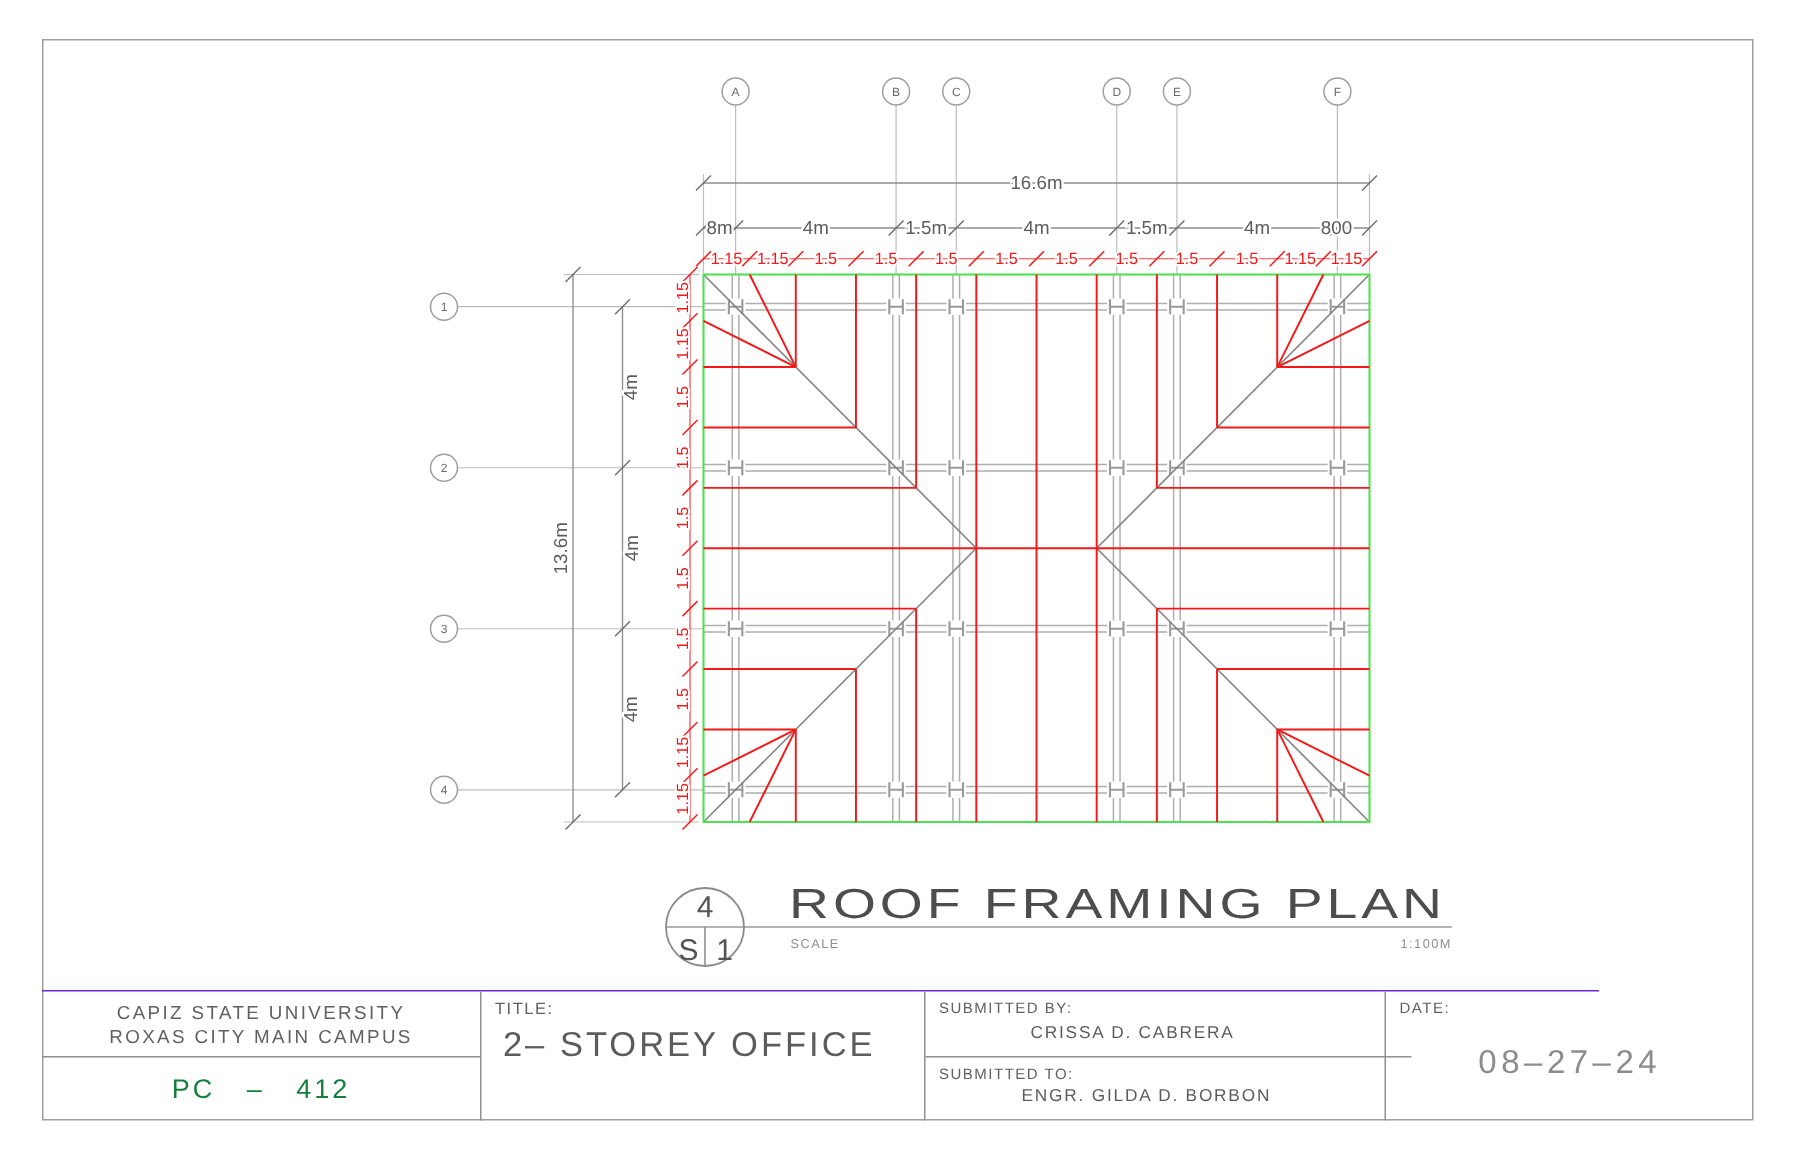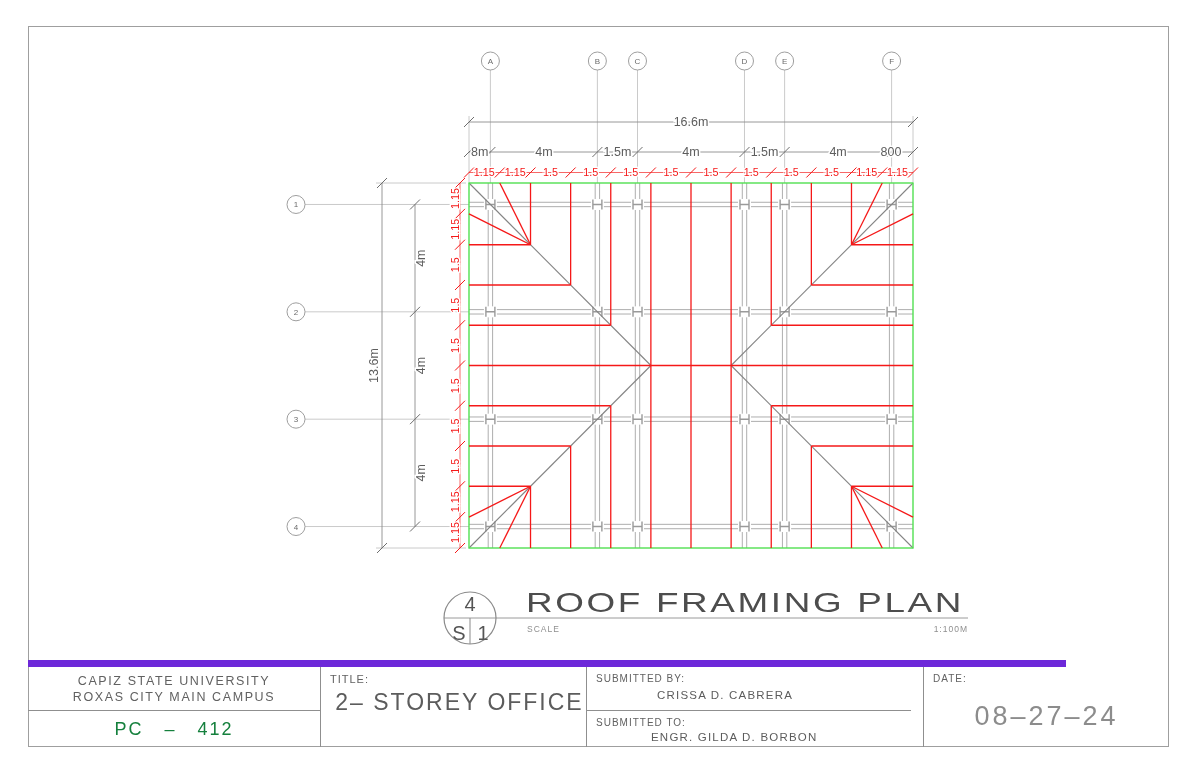--- a/index.html
+++ b/index.html
@@ -9,33 +9,33 @@
         border:1px solid #9f9f9f;box-sizing:border-box;}
   svg{position:absolute;left:0;top:0;}
   svg text{font-family:"Liberation Sans",sans-serif;}
   .dimtext{font-size:12.5px;fill:#5d5d5d;paint-order:stroke;stroke:#ffffff;stroke-width:3px;}
   .redtext{font-size:10.8px;fill:#f51818;paint-order:stroke;stroke:#ffffff;stroke-width:2.6px;}
   .bubtext{font-size:8px;fill:#6a6a6a;}
   .titletext{font-size:28px;fill:#4d4d4d;letter-spacing:2px;}
   .scaletext{font-size:8.5px;fill:#8f8f8f;letter-spacing:1px;}
   .marktext{font-size:20px;fill:#555;}
   #title-block{position:absolute;left:28px;top:660px;width:1038px;height:87px;
-        border-top:7px solid #6d28d9;box-sizing:border-box;}
+        border-top:1px solid #6d28d9;box-sizing:border-box;}
   .tb-cell{position:absolute;top:0;height:100%;box-sizing:border-box;}
   .vline{border-left:1px solid #8f8f8f;}
   .split-top{position:absolute;left:0;right:0;top:0;height:44px;border-bottom:1px solid #8f8f8f;box-sizing:border-box;
         display:flex;flex-direction:column;justify-content:center;align-items:center;}
   .split-bot{position:absolute;left:0;right:0;top:44px;bottom:0;display:flex;justify-content:center;align-items:center;}
   .org-line{font-size:12.5px;letter-spacing:1.6px;color:#616161;line-height:16px;white-space:nowrap;}
   .pc-code{font-size:18px;letter-spacing:2px;word-spacing:14px;color:#15803d;text-align:center;}
   .cell-label{position:absolute;left:9px;top:6px;font-size:11px;letter-spacing:1px;color:#616161;}
   .proj-title{position:absolute;left:0;right:0;top:24px;text-align:center;font-size:23px;
         letter-spacing:2px;color:#5c5c5c;line-height:22px;}
   .sub-name{position:absolute;left:70px;top:22px;font-size:11.5px;letter-spacing:1.2px;color:#5c5c5c;}
-  .date-value{position:absolute;left:0;right:0;top:34px;text-align:center;font-size:27px;
+  .date-value{position:absolute;left:0;right:0;top:34px;text-align:center;font-size:22px;
         letter-spacing:3px;color:#8c8c8c;}
 </style>
 </head>
 <body>
 
 <div id="page">
   <div id="sheet-border"></div>
 
   <svg id="plan-svg" width="1200" height="776" viewBox="0 0 1200 776">
       <line x1="490.3975903614458" y1="70" x2="490.3975903614458" y2="183" stroke="#bdbdbd" stroke-width="0.8"></line>
@@ -287,21 +287,21 @@
       </div>
     </div>
 
     <div class="tb-cell vline" style="left:292px;width:278px;">
       <span class="cell-label">TITLE:</span>
       <div class="proj-title">
         <div>2– STOREY OFFICE</div>
       </div>
     </div>
 
-    <div class="tb-cell vline" style="left:558px;width:325px;text-decoration:underline;">
+    <div class="tb-cell vline" style="left:588px;width:325px;text-decoration:underline;">
       <div class="split-top" style="align-items:stretch;justify-content:flex-start;">
         <span class="cell-label" style="font-size:10px;">SUBMITTED BY:</span>
         <span class="sub-name">CRISSA D. CABRERA</span>
       </div>
       <div class="split-bot" style="display:block;">
         <span class="cell-label" style="font-size:10px;">SUBMITTED TO:</span>
         <span class="sub-name" style="top:20px;left:64px;">ENGR. GILDA D. BORBON</span>
       </div>
     </div>
 

